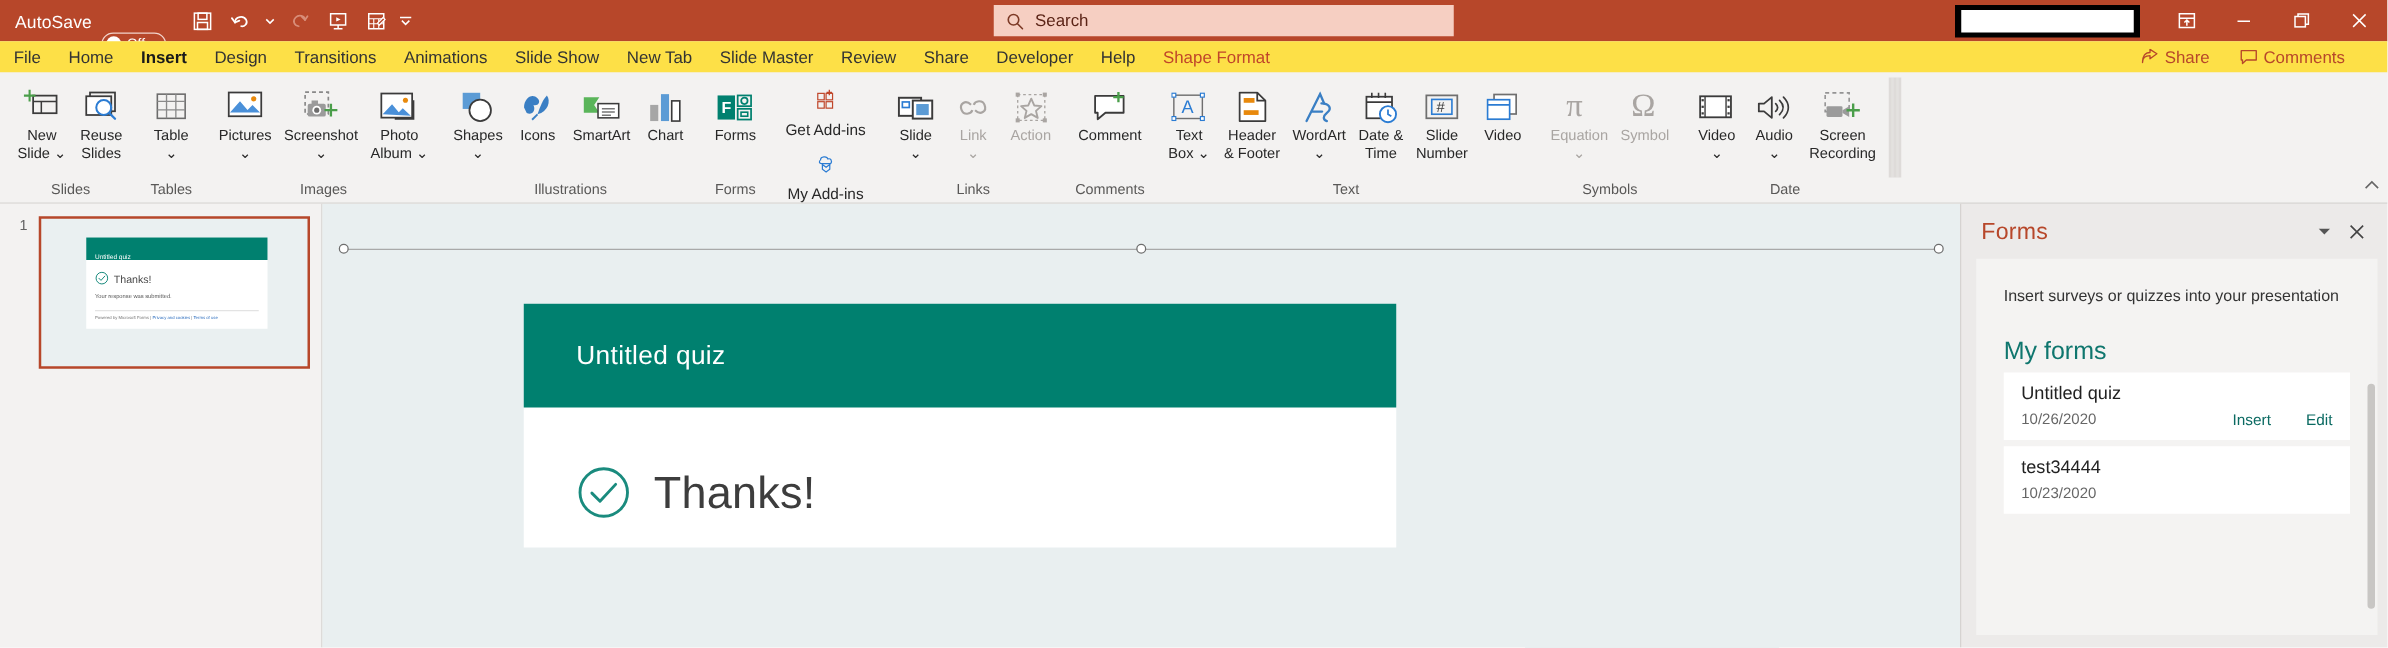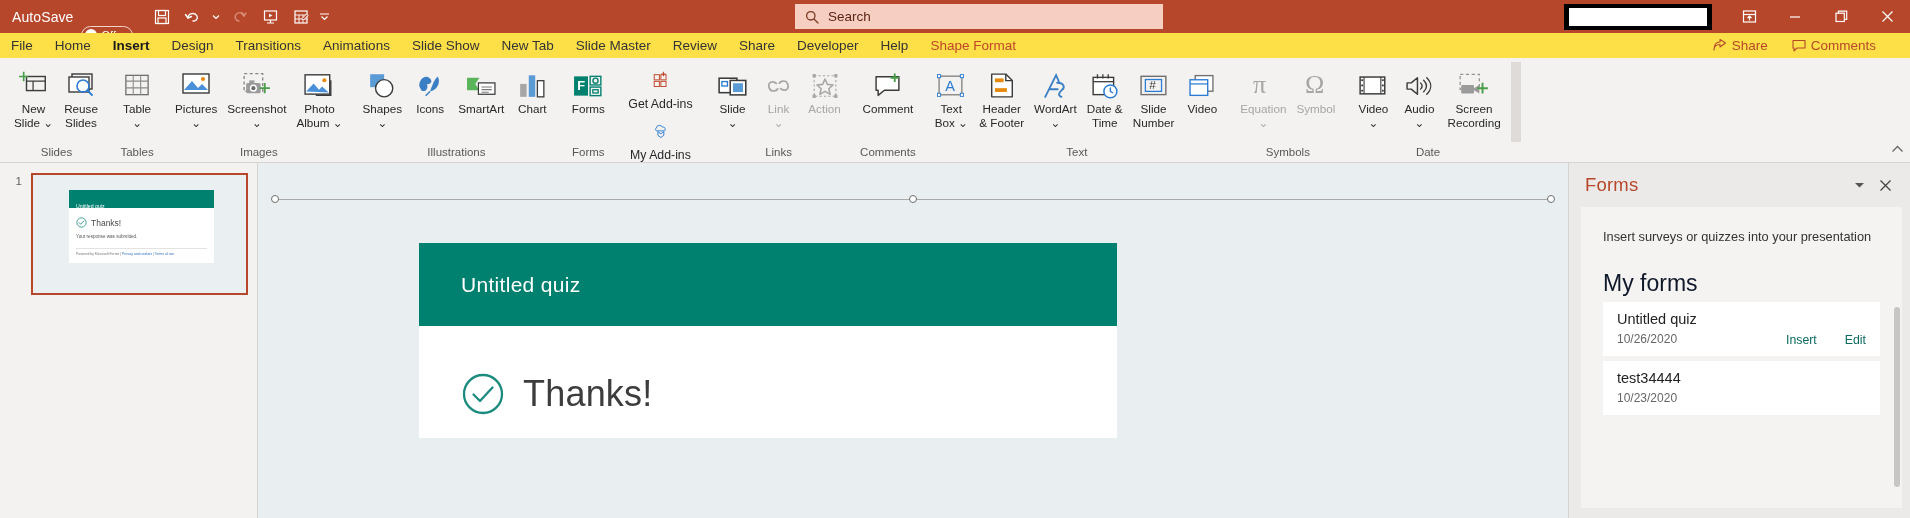--- a/index.html
+++ b/index.html
@@ -156,21 +156,21 @@
   .fp-header {
     height: 44px; display: flex; align-items: center; padding: 0 12px 0 16px;
   }
   .fp-title { font-size: 18.5px; color: #b7472a; flex: 1; letter-spacing: .2px; }
   .fp-hbtn { width: 26px; height: 26px; display: flex; align-items: center; justify-content: center; cursor: pointer; color: #444; }
   .fp-content {
     flex: 1; background: #f4f3f2; margin: 0 8px 10px 12px; padding: 22px 0 12px 0; overflow: hidden;
     position: relative;
   }
   .fp-desc { font-size: 12.8px; color: #333; padding: 0 22px; }
-  .fp-myforms { font-size: 23px; color: #0f172a; padding: 26px 22px 0 22px; }
+  .fp-myforms { font-size: 20px; color: #0f766e; padding: 26px 22px 0 22px; }
   .fp-tabs { display: flex; margin: 14px 22px 0 22px; height: 38px; }
   .fp-tab {
     flex: 1; background: #fff; display: flex; align-items: center; justify-content: center;
     font-size: 14px; color: #0b6a62; cursor: pointer;
   }
   .fp-tab.focused { outline: 1.5px dotted #2e9c92; outline-offset: -2px; }
   .form-item {
     background: #fff; margin: 5px 22px 0 22px; padding: 9px 14px 10px 14px;
     position: relative; cursor: pointer;
   }

